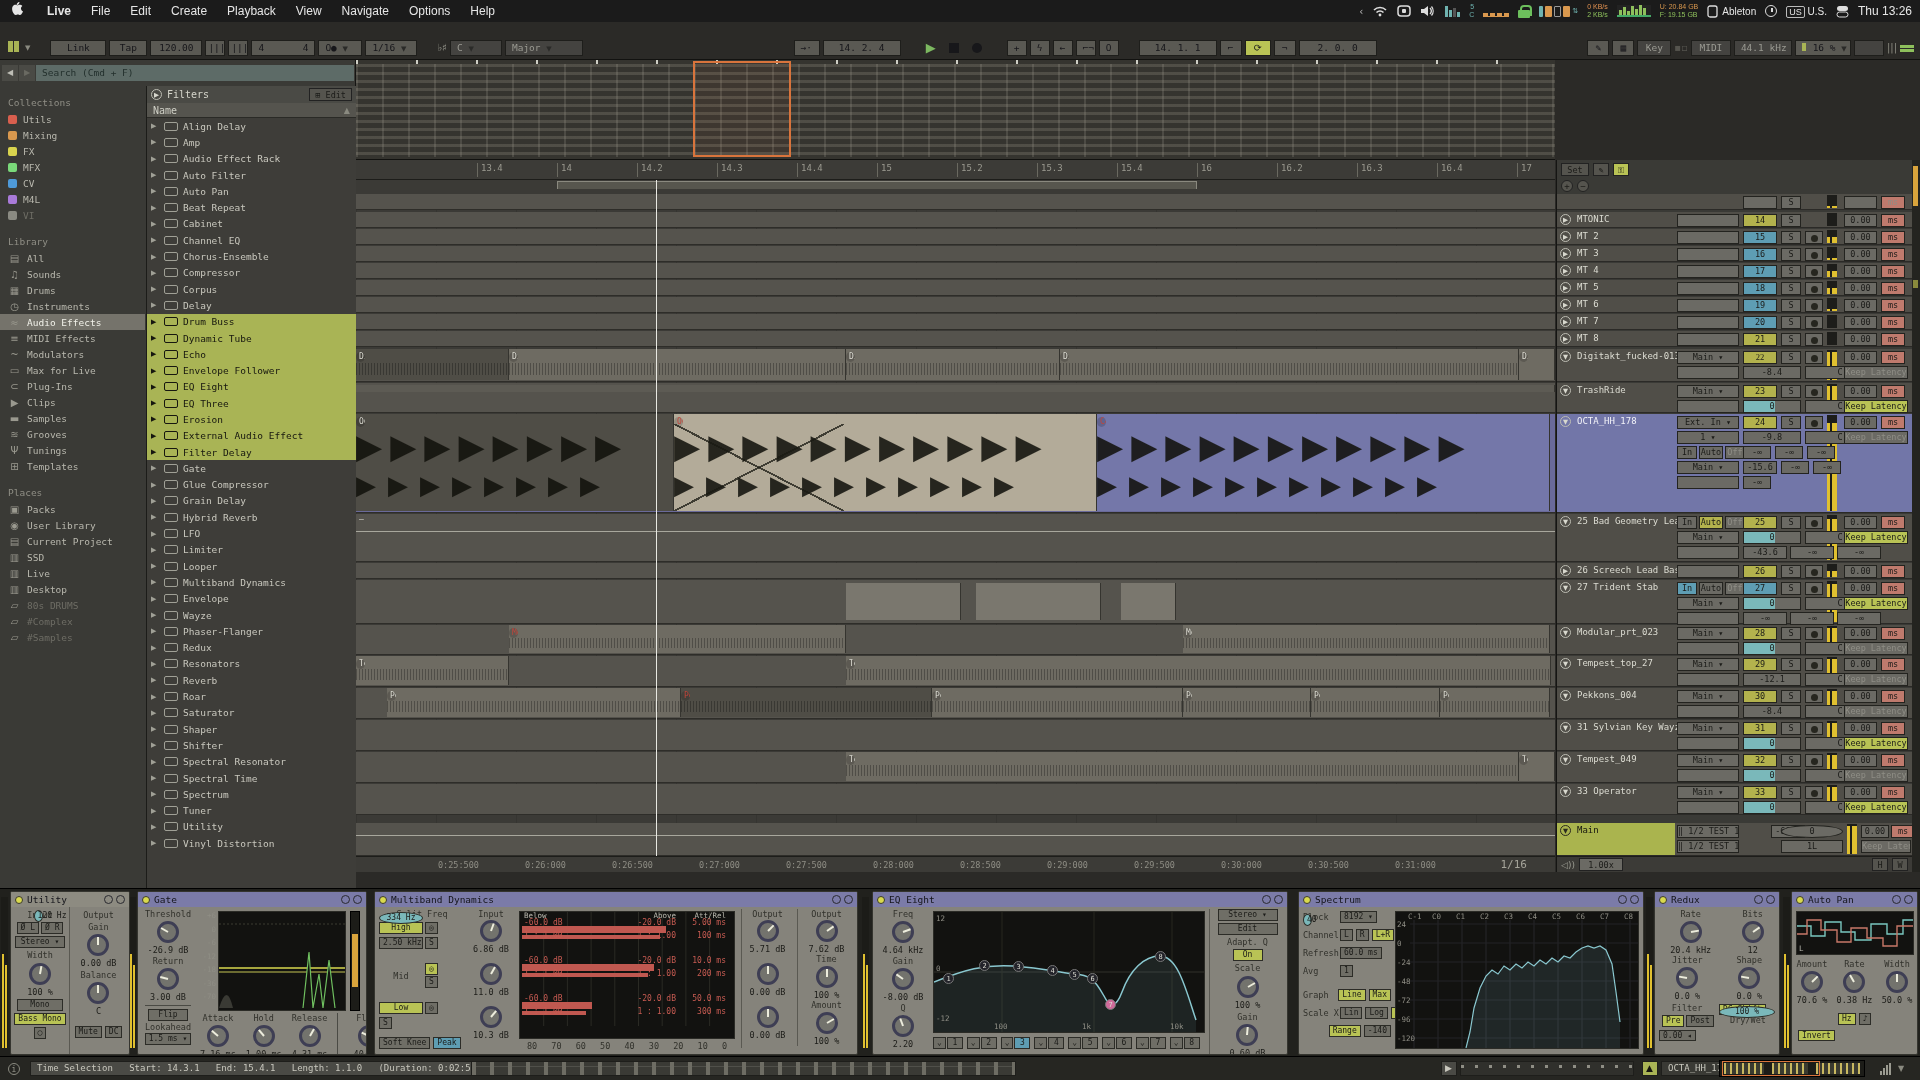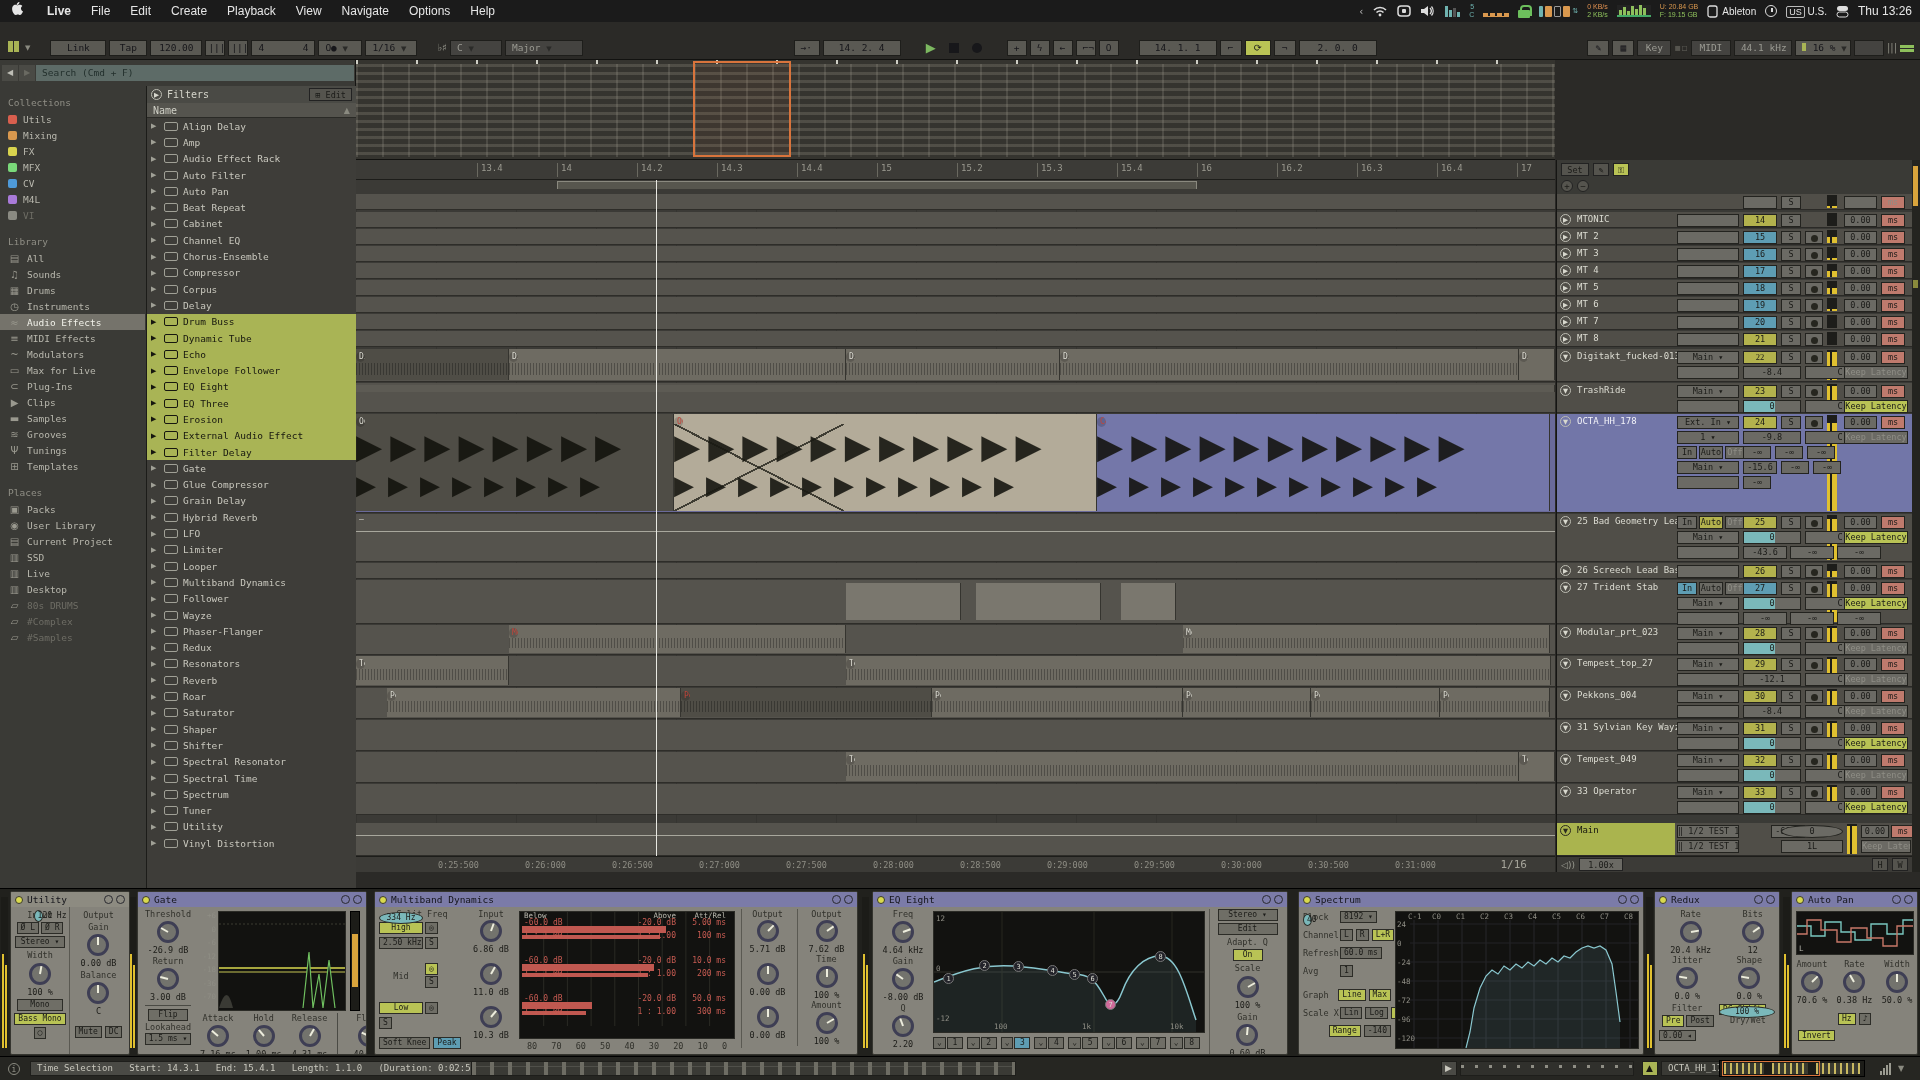--- a/index.html
+++ b/index.html
@@ -577,21 +577,21 @@
             <span>Looper</span>
           </div>
           <div class="dev-item">
             <span class="tri8">▶</span>
             <span class="dicn"></span>
             <span>Multiband Dynamics</span>
           </div>
           <div class="dev-item">
             <span class="tri8">▶</span>
             <span class="dicn"></span>
-            <span>Follower</span>
+            <span>Envelope</span>
           </div>
           <div class="dev-item">
             <span class="tri8">▶</span>
             <span class="dicn"></span>
             <span>Wayze</span>
           </div>
           <div class="dev-item">
             <span class="tri8">▶</span>
             <span class="dicn"></span>
             <span>Phaser-Flanger</span>

